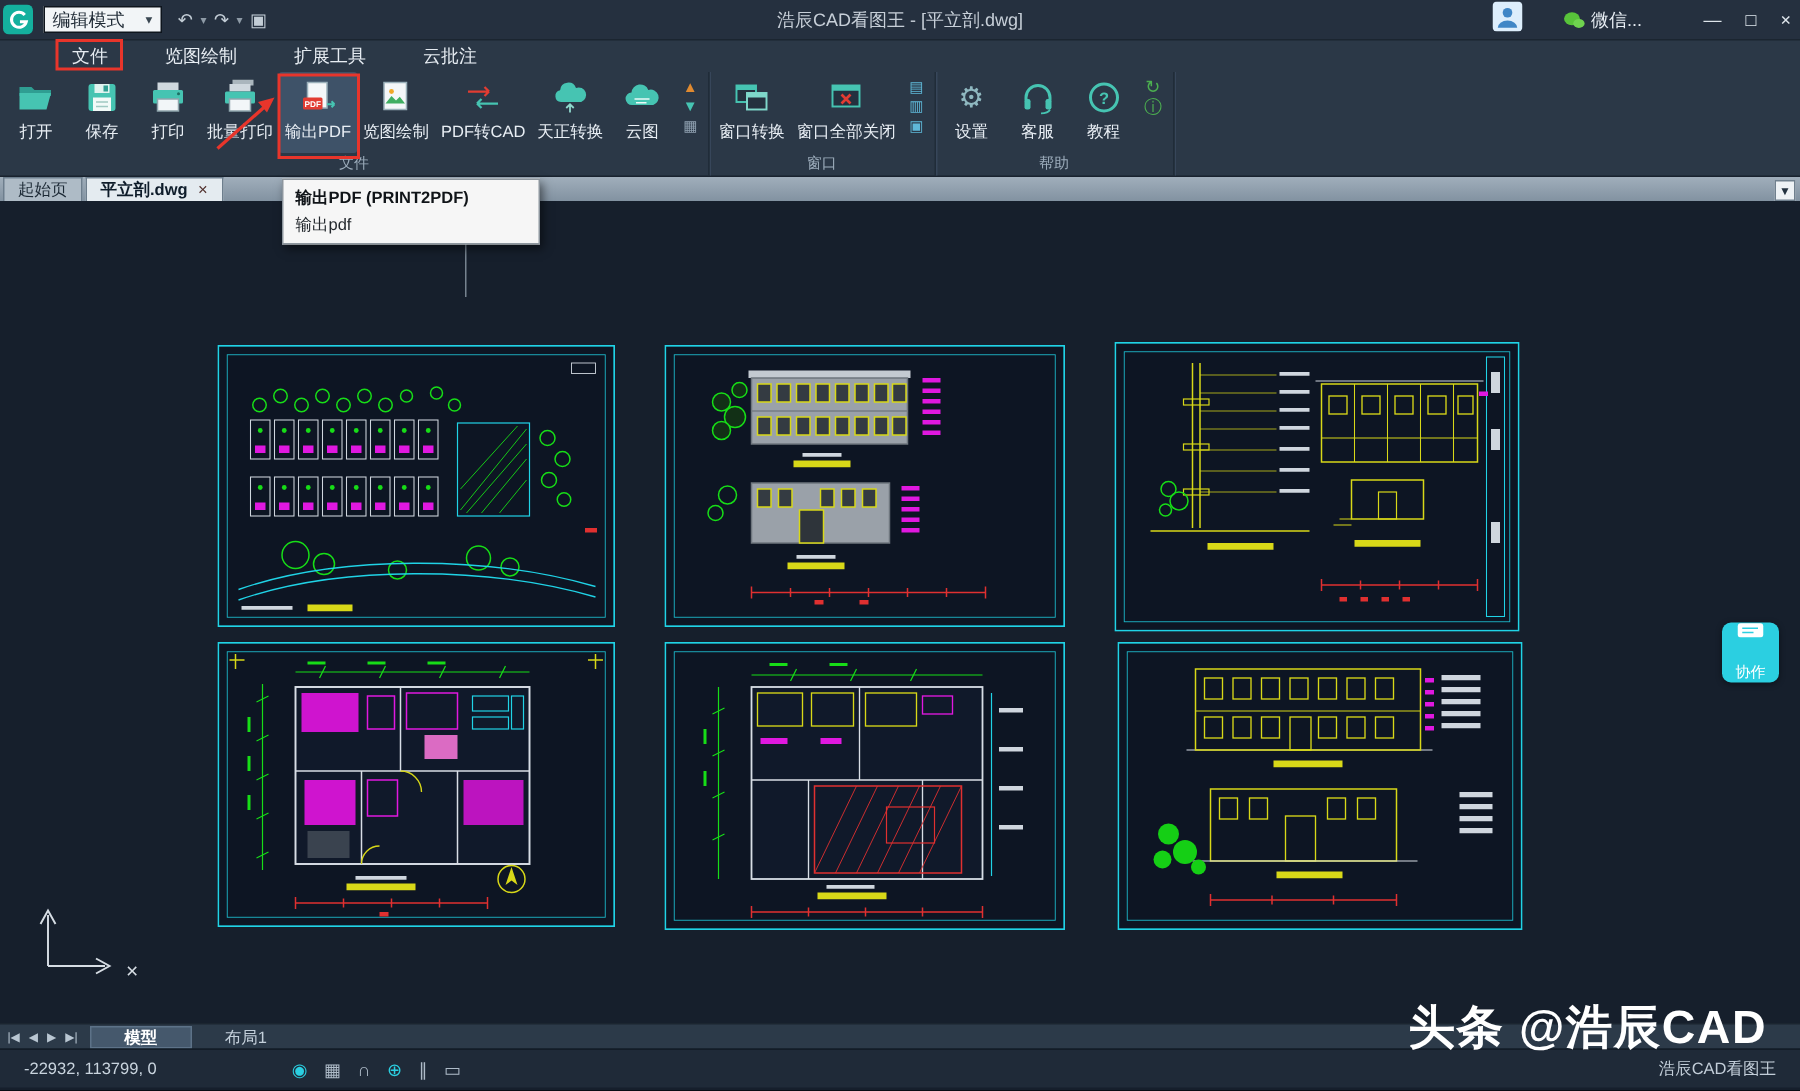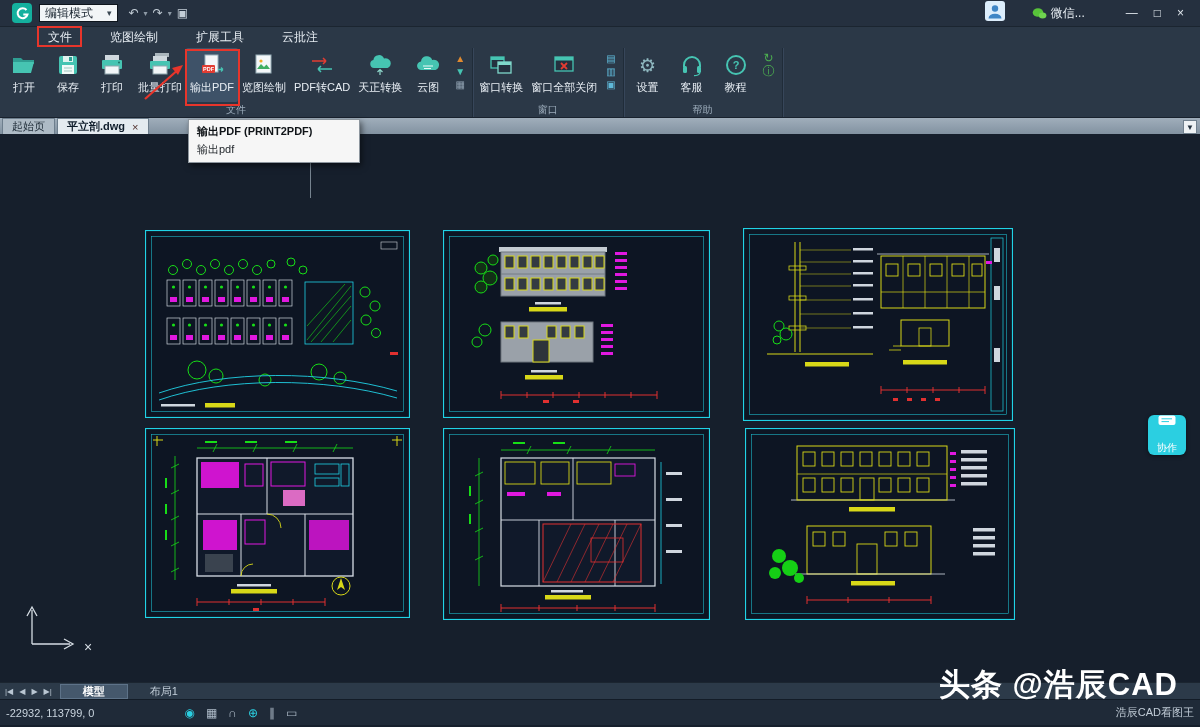--- a/index.html
+++ b/index.html
@@ -1,21 +1,21 @@
 <!DOCTYPE html>
 <html><head>
 <meta charset="utf-8">
 <style>
   * { margin:0; padding:0; box-sizing:border-box; }
   html,body { width:1200px; height:727px; background:#000; overflow:hidden; }
   body { font-family:"Liberation Sans", sans-serif; }
   .app { position:relative; width:1200px; height:727px; background:#161f2c; overflow:hidden; }
 
   
-  .titlebar { height:26px; background:#25303f; display:flex; align-items:center; padding:0 12px; gap:7px; position:relative; }
+  .titlebar { height:26px; background:#25303f; display:flex; align-items:center; padding:0 2px; gap:7px; position:relative; }
   .logo { width:20px; height:20px; flex:0 0 auto; }
   .mode-select { height:18px; background:#f2f5f7; color:#1d2833; font-size:12px; display:flex; align-items:center; gap:14px; padding:0 5px; border:1px solid #0e151d; }
   .mode-caret { font-size:9px; color:#3a4752; }
   .tb-quick { display:flex; align-items:center; gap:5px; margin-left:4px; }
   .tb-quick span { font-size:12px; color:#c3cdd6; }
   .tb-quick span.caret { font-size:8px; color:#8e9aa6; }
   .tb-title { position:absolute; left:0; right:0; text-align:center; font-size:12px; color:#c7cfd8; pointer-events:none; }
   .tb-right { margin-left:auto; display:flex; align-items:center; gap:27px; z-index:2; }
   .wechat { font-size:12px; color:#e8eef4; display:flex; align-items:center; gap:4px; }
   .winbtns { display:flex; gap:16px; font-size:12px; color:#dfe6ec; margin:0 4px 0 14px; }
@@ -61,21 +61,21 @@
   .collab .clb { font-size:10px; color:#fff; }
   .ucs { position:absolute; left:12px; top:466px; }
 
   
   .layouttabs { height:17px; background:#2c3a49; display:flex; align-items:center; padding-left:5px; border-top:1px solid #1b2530; }
   .lt-nav { display:flex; gap:6px; color:#b9c6d2; font-size:8px; margin-right:8px; align-items:center; }
   .ltab { font-size:11px; color:#c3cfda; padding:0 22px; height:15px; display:flex; align-items:center; }
   .ltab.active { background:#45586c; color:#fff; font-weight:bold; border:1px solid #5d7288; }
 
   
-  .statusbar { height:26px; background:#1f2a38; border-top:1px solid #131c27; display:flex; align-items:center; padding:0 6px; color:#c9d4de; font-size:11px; position:relative; }
+  .statusbar { height:26px; background:#1f2a38; border-top:1px solid #131c27; display:flex; align-items:center; padding:0 16px; color:#c9d4de; font-size:11px; position:relative; }
   .sb-coords { white-space:nowrap; }
   .sb-icons { display:flex; gap:11px; margin-left:90px; font-size:12px; align-items:center; }
   .sb-icons span { color:#aebbc8; }
   .sb-icons span.cy { color:#2bcfe1; }
   .sb-right { margin-left:auto; color:#c2cdd8; }
 
   
   .watermark { position:absolute; right:22px; top:664px; font-size:31px; font-weight:bold; color:#ffffff; z-index:50; letter-spacing:1px; }
   .tooltip { position:absolute; left:188px; top:119px; width:172px; background:#f6f6f6; border:1px solid #8d969e; box-shadow:2px 3px 6px rgba(0,0,0,.5); padding:4px 8px 5px; z-index:60; }
   .tooltip .tt1 { font-size:11px; font-weight:bold; color:#101418; white-space:nowrap; }
@@ -101,20 +101,21 @@
       <span>编辑模式</span>
       <span class="mode-caret">▾</span>
     </div>
     <div class="tb-quick">
       <span>↶</span>
       <span class="caret">▾</span>
       <span>↷</span>
       <span class="caret">▾</span>
       <span>▣</span>
     </div>
+    <div class="tb-title">浩辰CAD看图王 - [平立剖.dwg]</div>
     <div class="tb-right">
       <span>
         <svg width="20" height="20">
             <rect width="20" height="20" rx="3" fill="#ddeefc"></rect>
             <circle cx="10" cy="7.5" r="3.2" fill="#3f86c6"></circle>
             <path d="M3.5 17.5a6.5 4.8 0 0 1 13 0z" fill="#3f86c6"></path>
           </svg>
       </span>
       <span class="wechat">
         <svg width="15" height="13">

